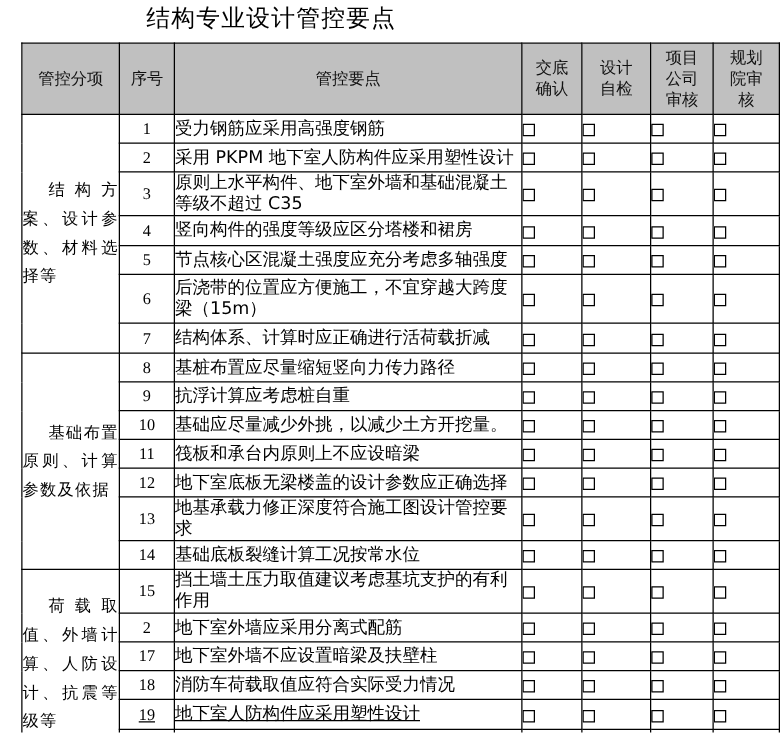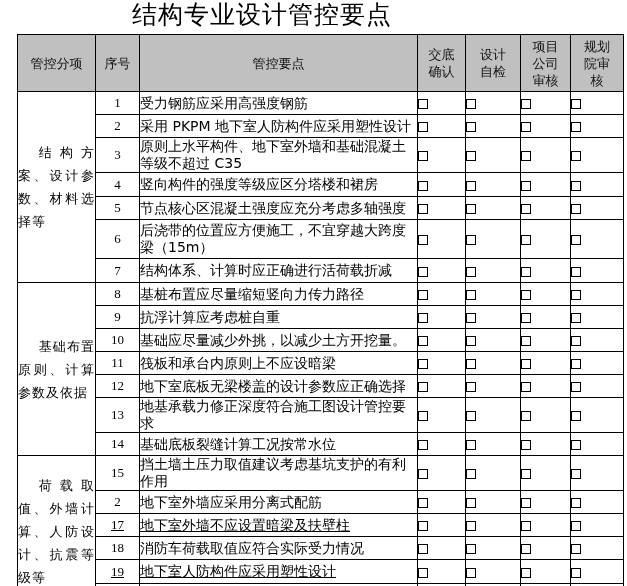--- a/index.html
+++ b/index.html
@@ -1,18 +1,18 @@
 <!DOCTYPE html>
 <html><head>
 <meta charset="utf-8">
 <style>
   html, body { margin: 0; padding: 0; background: #ffffff; }
   body { width: 627px; height: 586px; overflow: hidden; position: relative;
          font-family: "DejaVu Sans", "Liberation Sans", sans-serif; color: #000; }
-  .title { position: absolute; left: 132px; top: 3px; font-size: 25px; letter-spacing: 1px;
+  .title { position: absolute; left: 117px; top: 3px; font-size: 19px; letter-spacing: 1px;
            line-height: 24px; white-space: nowrap; }
   table.grid { position: absolute; left: 17px; top: 34px; border-collapse: collapse;
                table-layout: fixed; width: 606px; }
   table.grid th, table.grid td { border: 1.5px solid #000; padding: 0; }
   table.grid th { background: #c0c0c0; font-weight: normal; font-size: 13px;
                   line-height: 17px; text-align: center; vertical-align: middle; color: #111; }
   td.cat { vertical-align: middle; font-size: 13px; line-height: 23px; text-align: justify;
            padding: 0 4px 0 3px; text-indent: 1.6em; letter-spacing: 1px; }
   td.num { text-align: center; vertical-align: middle; font-family: "Liberation Serif", serif;
            font-size: 13px; }
@@ -172,21 +172,21 @@
         <td class="chk"><span class="box"></span></td>
       </tr>
       <tr style="height: 23px;">
         <td class="num">2</td>
         <td class="pt">地下室外墙应采用分离式配筋</td>
         <td class="chk"><span class="box"></span></td>
         <td class="chk"><span class="box"></span></td>
         <td class="chk"><span class="box"></span></td>
         <td class="chk"><span class="box"></span></td>
       </tr>
-      <tr style="height: 23px; text-decoration: underline;">
+      <tr style="height: 23px;">
         <td class="num">17</td>
         <td class="pt">地下室外墙不应设置暗梁及扶壁柱</td>
         <td class="chk"><span class="box"></span></td>
         <td class="chk"><span class="box"></span></td>
         <td class="chk"><span class="box"></span></td>
         <td class="chk"><span class="box"></span></td>
       </tr>
       <tr style="height: 23px;">
         <td class="num">18</td>
         <td class="pt">消防车荷载取值应符合实际受力情况</td>

